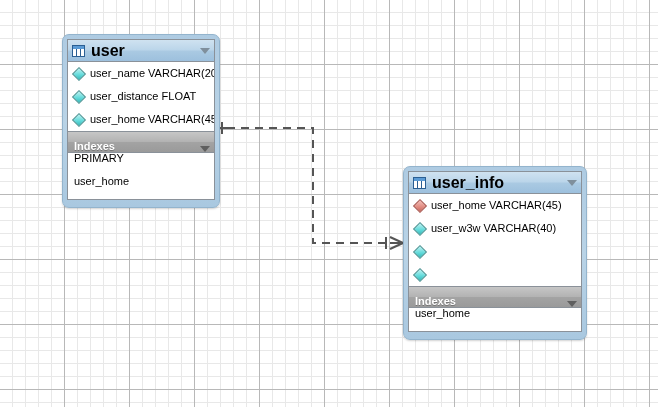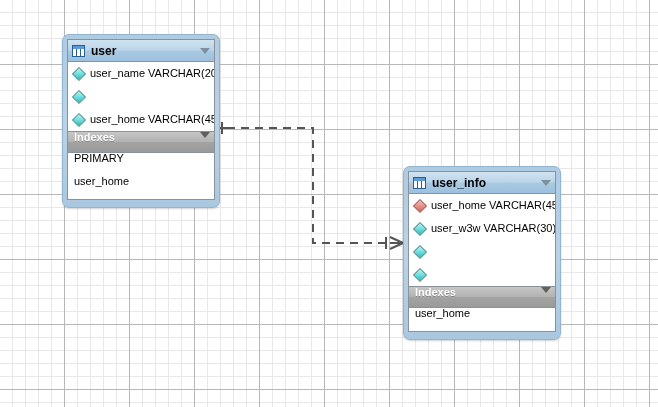--- a/index.html
+++ b/index.html
@@ -77,21 +77,21 @@
     content: "";
     position: absolute;
     left: 3px;
     top: 3px;
     bottom: 0;
     width: 1px;
     background: #2b5f93;
     box-shadow: 4px 0 0 0 #2b5f93;
   }
   .title-text {
-    font-size: 12px;
+    font-size: 16px;
     font-weight: bold;
     color: #000000;
     flex: 1 1 auto;
     white-space: nowrap;
     line-height: 1;
   }
   .caret {
     width: 0; height: 0;
     border-left: 5px solid transparent;
     border-right: 5px solid transparent;
@@ -163,21 +163,21 @@
     width: 3px; height: 5px;
     background: #e8b92c;
     border: 1px solid #a8851a;
     border-top: none;
     box-sizing: border-box;
   }
 
   
   .section-bar {
     display: flex;
-    align-items: flex-start;
+    align-items: flex-end;
     height: 20px;
     padding: 0 4px 0 6px;
     background: linear-gradient(to bottom, #c6c6c6 0%, #b3b3b3 48%, #a3a3a3 52%, #9a9a9a 100%);
     border-top: 1px solid #8a9199;
     border-bottom: 1px solid #8a9199;
   }
   .section-text {
     font-size: 11px;
     font-weight: bold;
     color: #ffffff;
@@ -239,20 +239,21 @@
         <span class="caret light"></span>
       </div>
 
       <div class="col-list">
         <div class="col-row">
           <span class="diamond"></span>
           <span class="col-label">user_name VARCHAR(20)</span>
         </div>
         <div class="col-row">
           <span class="diamond"></span>
+          <span class="col-label">user_distance FLOAT</span>
         </div>
         <div class="col-row">
           <span class="diamond"></span>
           <span class="col-label">user_home VARCHAR(45)</span>
         </div>
       </div>
 
       <div class="section-bar">
         <span class="section-text">Indexes</span>
         <span class="caret dark"></span>
@@ -263,37 +264,37 @@
           <span class="idx-label">PRIMARY</span>
         </div>
         <div class="idx-row">
           <span class="idx-label">user_home</span>
         </div>
       </div>
 
     </div>
   </div>
 
-  <div class="table-figure" id="table-user-info" style="left:403px; top:166px; width:158px;">
+  <div class="table-figure" id="table-user-info" style="left:403px; top:166px; width:184px;">
     <div class="table-inner">
 
       <div class="title-bar">
         <span class="tbl-icon"></span>
         <span class="title-text">user_info</span>
         <span class="caret light"></span>
       </div>
 
       <div class="col-list">
         <div class="col-row">
           <span class="diamond fk"></span>
           <span class="col-label">user_home VARCHAR(45)</span>
         </div>
         <div class="col-row">
           <span class="diamond"></span>
-          <span class="col-label">user_w3w VARCHAR(30)</span>
+          <span class="col-label">user_w3w VARCHAR(40)</span>
         </div>
         <div class="col-row">
           <span class="diamond"></span>
         </div>
         <div class="col-row">
           <span class="diamond"></span>
         </div>
       </div>
 
       <div class="section-bar">

